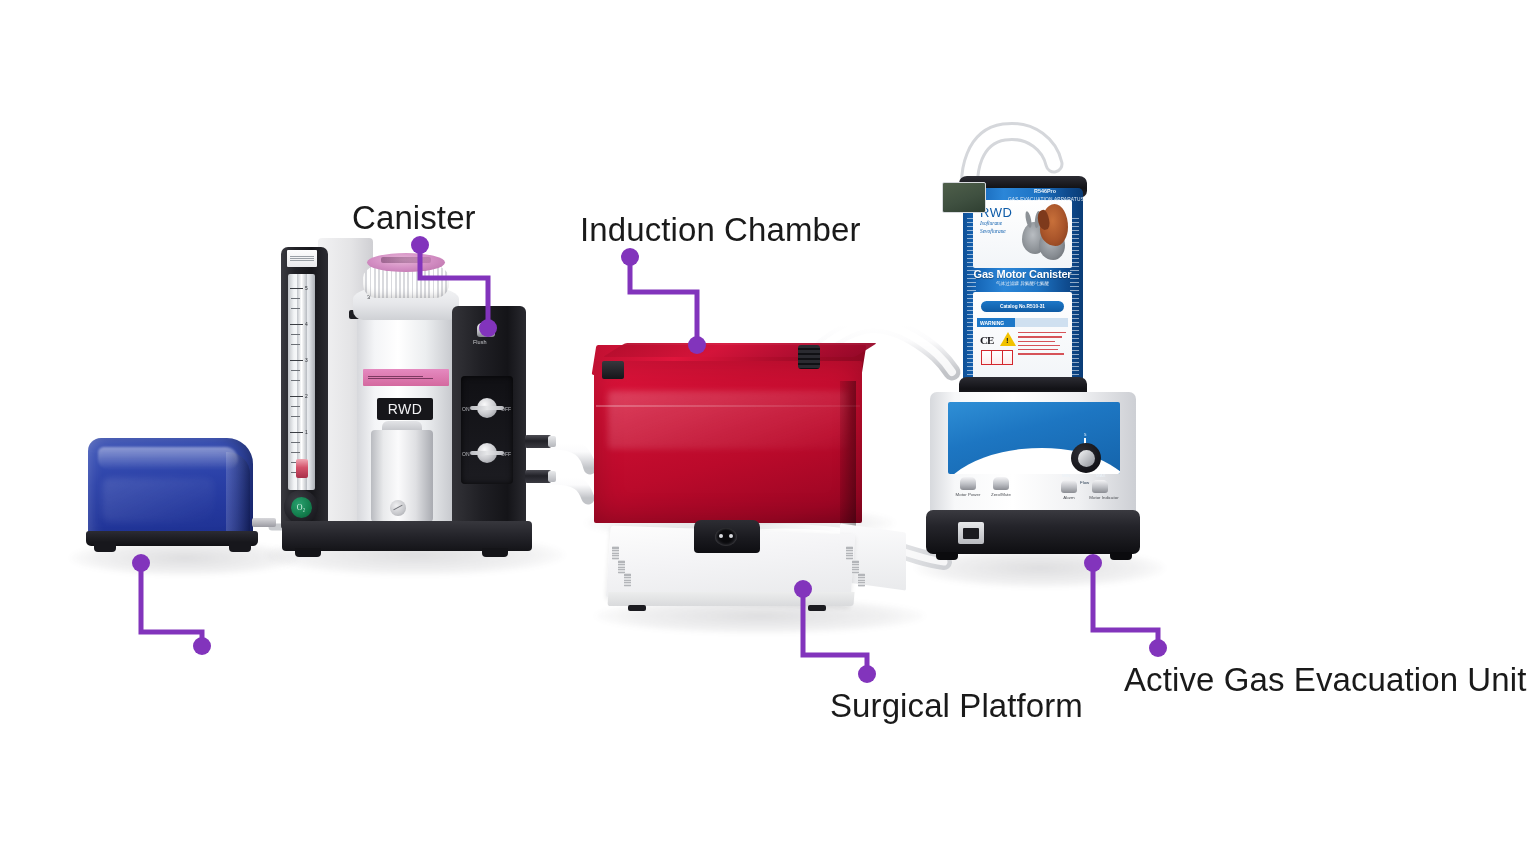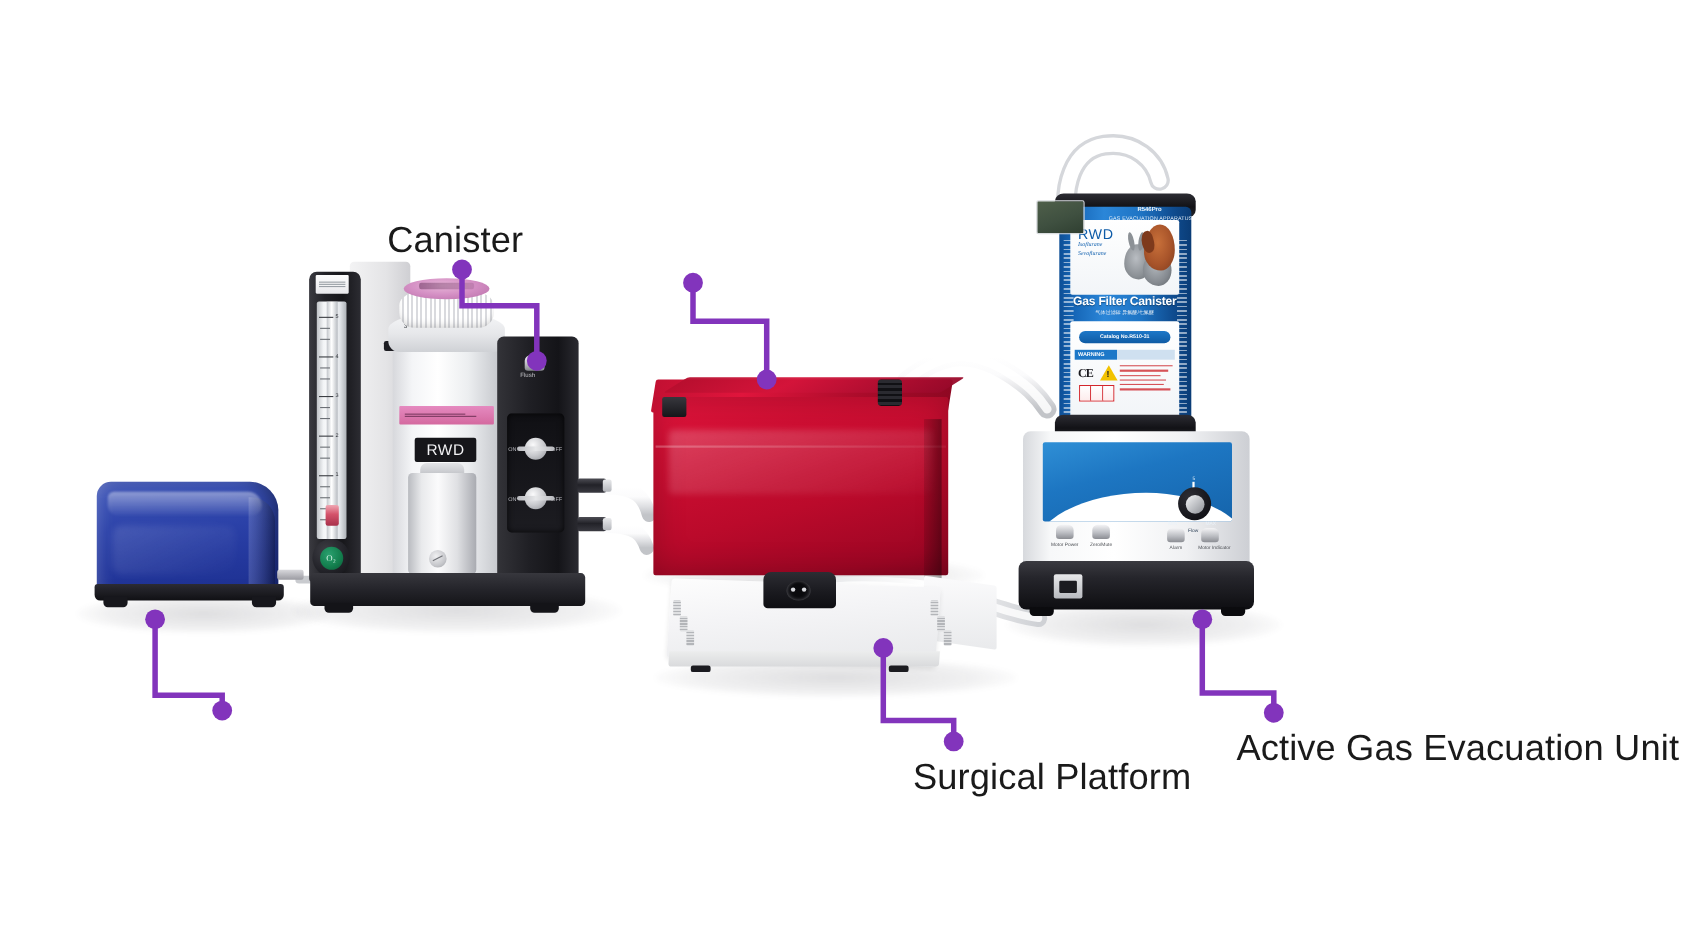--- a/index.html
+++ b/index.html
@@ -723,21 +723,21 @@
     <div class="can-animals">
       <div class="an-rabbit">
         <div class="an-rabbit-ear" style="left:4px; transform:rotate(-12deg);"></div>
         <div class="an-rabbit-ear" style="left:13px; transform:rotate(8deg);"></div>
       </div>
       <div class="an-cat"></div>
       <div class="an-dog">
         <div class="an-dog-ear"></div>
       </div>
     </div>
-    <div class="can-title">Gas Filter Canister</div>
+    <div class="can-title">Gas Motor Canister</div>
     <div class="can-subtitle">气体过滤罐 异氟醚/七氟醚</div>
     <div class="can-white-panel can-panel-b"></div>
     <div class="can-catalog">Catalog No.R510-31</div>
     <div class="can-warning">WARNING</div>
     <div class="can-ce">CE</div>
     <div class="can-tri"></div>
     <div class="can-pictos">
         <i></i>
         <i></i>
         <i></i>
@@ -804,16 +804,17 @@
       <circle cx="697" cy="345" r="9"></circle>
       <circle cx="630" cy="257" r="9"></circle>
       <circle cx="803" cy="589" r="9"></circle>
       <circle cx="867" cy="674" r="9"></circle>
       <circle cx="1093" cy="563" r="9"></circle>
       <circle cx="1158" cy="648" r="9"></circle>
     </g>
   </svg>
 
   <div class="callout-label" style="left:352px; top:200px;">Canister</div>
+  <div class="callout-label" style="left:580px; top:212px;">Induction Chamber</div>
   <div class="callout-label" style="left:830px; top:688px;">Surgical Platform</div>
   <div class="callout-label" style="left:1124px; top:662px;">Active Gas Evacuation Unit</div>
 
 </div>
 
 </body></html>

